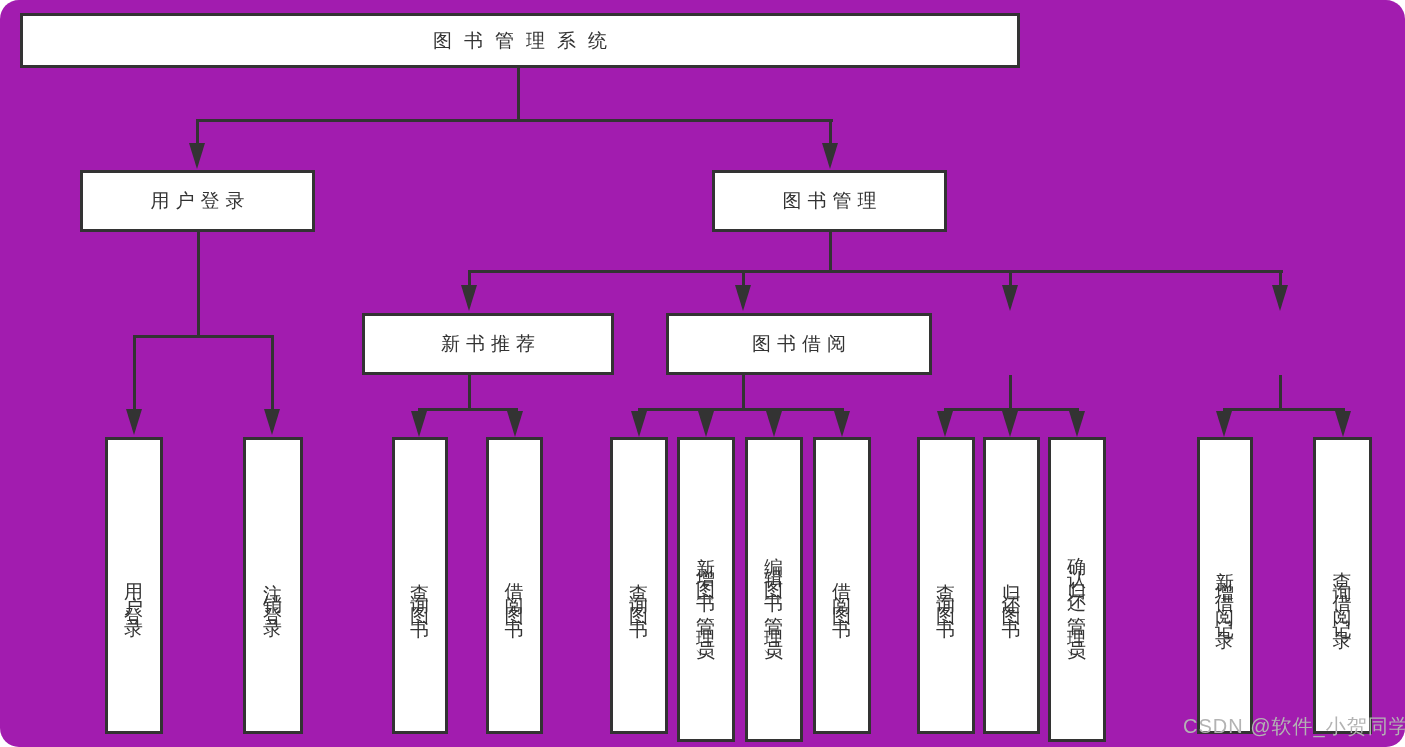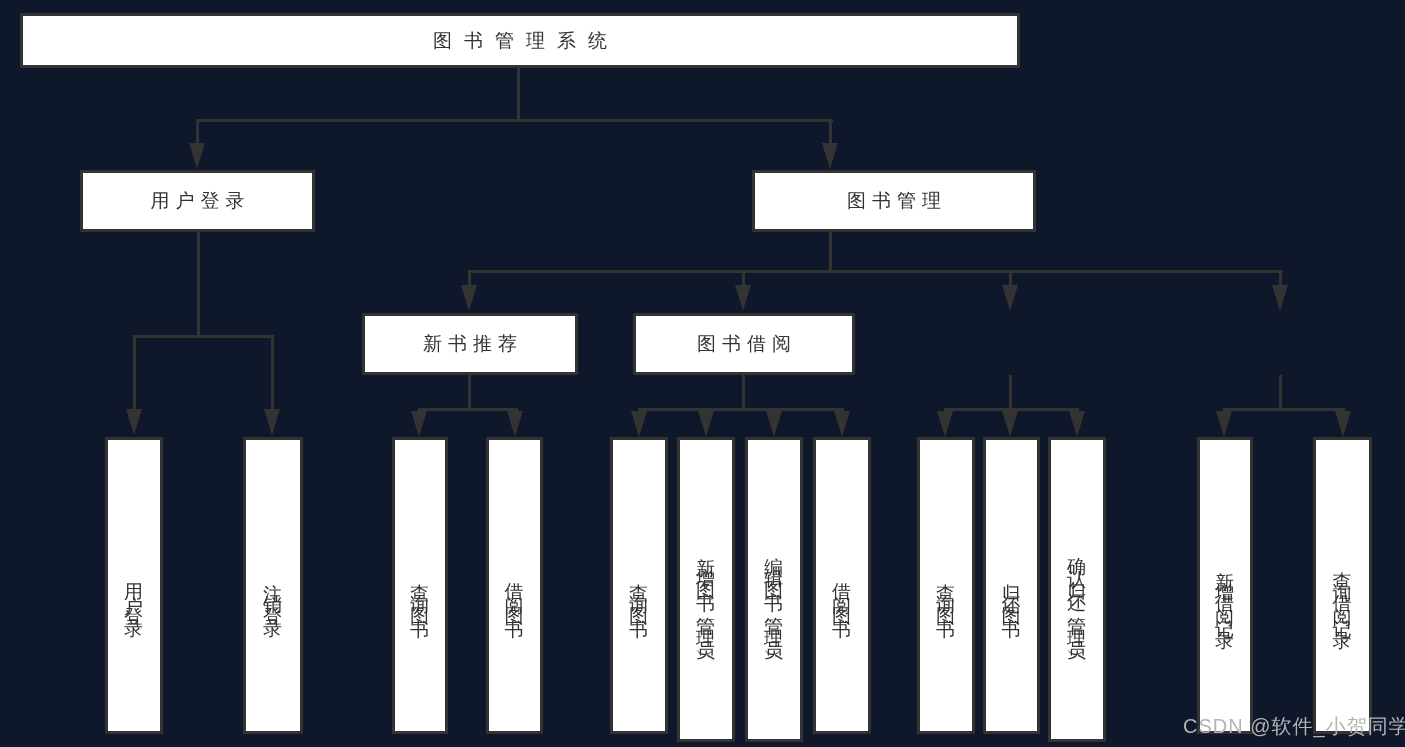--- a/index.html
+++ b/index.html
@@ -1,23 +1,24 @@
 <!DOCTYPE html>
 <html><head>
 <meta charset="utf-8">
 <style>
   html, body { margin: 0; padding: 0; background: #ffffff; }
   .canvas {
     position: relative;
     width: 1405px;
     height: 747px;
-    background: #0f172a;
+    background: #a21caf;
     font-family: "Liberation Sans", sans-serif;
     color: #333333;
     overflow: hidden;
+    border-radius: 19px;
   }
   .node {
     position: absolute;
     background: #ffffff;
     border: 3px solid #333333;
     box-sizing: border-box;
     display: flex;
     align-items: center;
     justify-content: center;
     text-align: center;
@@ -68,42 +69,42 @@
   <div class="node hnode root-node" style="left:20px; top:13px; width:1000px; height:55px;">图书管理系统</div>
 
   <div class="vline" style="left:517px; top:66px; height:54px;"></div>
   <div class="hline" style="left:196px; top:119px; width:637px;"></div>
   <div class="vline" style="left:196px; top:119px; height:28px;"></div>
   <div class="arrow-down" style="left:189px; top:143px;"></div>
   <div class="vline" style="left:829px; top:119px; height:28px;"></div>
   <div class="arrow-down" style="left:822px; top:143px;"></div>
 
   <div class="node hnode" style="left:80px; top:170px; width:235px; height:62px;">用户登录</div>
-  <div class="node hnode" style="left:712px; top:170px; width:284px; height:62px;margin-left:40px;">图书管理</div>
+  <div class="node hnode" style="left:712px; top:170px; width:235px; height:62px;">图书管理</div>
 
   <div class="vline" style="left:197px; top:232px; height:103px;"></div>
   <div class="hline" style="left:133px; top:335px; width:141px;"></div>
   <div class="vline" style="left:133px; top:335px; height:75px;"></div>
   <div class="arrow-down" style="left:126px; top:409px;"></div>
   <div class="vline" style="left:271px; top:335px; height:75px;"></div>
   <div class="arrow-down" style="left:264px; top:409px;"></div>
 
   <div class="vline" style="left:829px; top:232px; height:40px;"></div>
   <div class="hline" style="left:469px; top:270px; width:814px;"></div>
   <div class="vline" style="left:468px; top:270px; height:17px;"></div>
   <div class="arrow-down" style="left:461px; top:285px;"></div>
   <div class="vline" style="left:742px; top:270px; height:17px;"></div>
   <div class="arrow-down" style="left:735px; top:285px;"></div>
   <div class="vline" style="left:1009px; top:270px; height:17px;"></div>
   <div class="arrow-down" style="left:1002px; top:285px;"></div>
   <div class="vline" style="left:1279px; top:270px; height:17px;"></div>
   <div class="arrow-down" style="left:1272px; top:285px;"></div>
 
-  <div class="node hnode" style="left:362px; top:313px; width:216px; height:62px;">新书推荐</div>
-  <div class="node hnode" style="left:633px; top:313px; width:222px; height:62px;">图书借阅</div>
+  <div class="node hnode" style="left:362px; top:313px; width:252px; height:62px;">新书推荐</div>
+  <div class="node hnode" style="left:666px; top:313px; width:266px; height:62px;">图书借阅</div>
 
   <div class="vline" style="left:468px; top:375px; height:33px;"></div>
   <div class="hline" style="left:418px; top:408px; width:100px;"></div>
   <div class="vline" style="left:418px; top:408px; height:8px;"></div>
   <div class="arrow-down" style="left:411px; top:411px;"></div>
   <div class="vline" style="left:514px; top:408px; height:8px;"></div>
   <div class="arrow-down" style="left:507px; top:411px;"></div>
 
   <div class="vline" style="left:742px; top:375px; height:33px;"></div>
   <div class="hline" style="left:638px; top:408px; width:206px;"></div>

